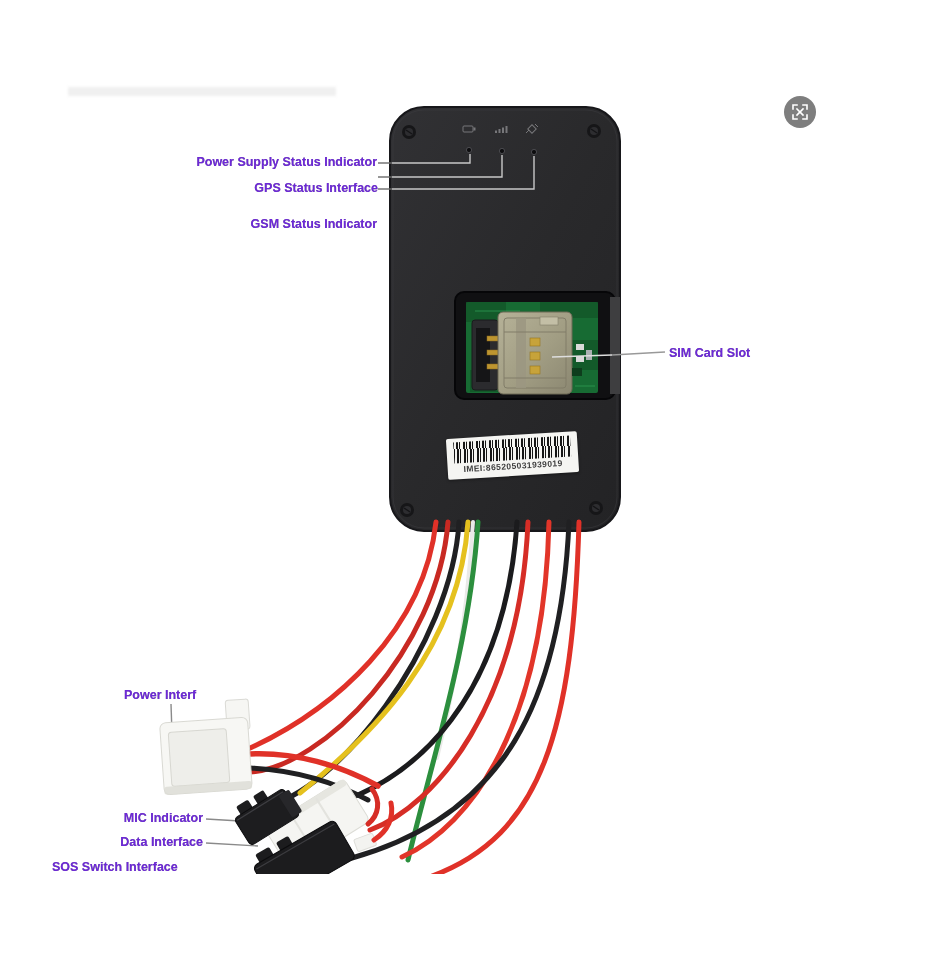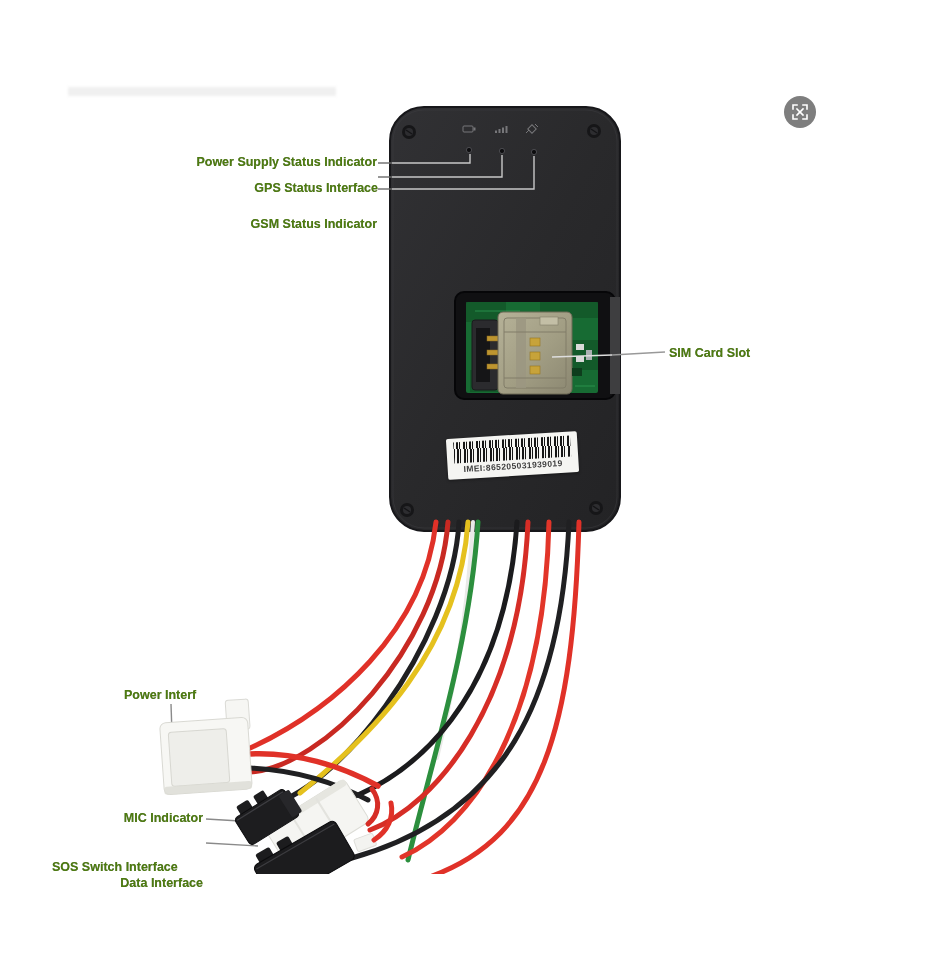--- a/index.html
+++ b/index.html
@@ -1,18 +1,18 @@
 <!DOCTYPE html>
 <html><head>
 <meta charset="utf-8">
 <style>
   html,body{margin:0;padding:0;background:#fff;}
   #stage{position:relative;width:948px;height:977px;background:#fff;overflow:hidden;
          font-family:"Liberation Sans",sans-serif;}
-  .label{position:absolute;font-size:12.5px;font-weight:bold;color:#4d7c0f;
+  .label{position:absolute;font-size:12.5px;font-weight:bold;color:#6d28d9;
          line-height:14px;white-space:nowrap;text-shadow:0 0 .6px rgba(40,40,40,.55);}
   .r{text-align:right;}
   #smudge{position:absolute;left:68px;top:87px;width:268px;height:9px;background:#f0f0f0;
           filter:blur(1.5px);}
   #scene{position:absolute;left:0;top:0;z-index:1;}
   #cutoff{position:absolute;left:0;top:874px;width:948px;height:103px;background:#fff;z-index:2;}
   .z3{z-index:3;}
   #barcode-label{position:absolute;left:447px;top:435px;width:131px;height:41px;background:#f5f5f2;
           border-radius:2px;transform:rotate(-3.5deg);box-shadow:0 1px 3px rgba(0,0,0,.4);z-index:3;}
   #barcode-bars{margin:4px 7px 0 7px;height:21px;
@@ -209,21 +209,21 @@
     <div id="barcode-bars"></div>
     <div id="imei-text">IMEI:865205031939019</div>
   </div>
 
   <div class="label r z3" style="left:140px;top:155px;width:237px;">Power Supply Status Indicator</div>
   <div class="label r z3" style="left:140px;top:169px;width:237px;margin-top:48px;">GSM Status Indicator</div>
   <div class="label r z3" style="left:140px;top:181px;width:238px;">GPS Status Interface</div>
   <div class="label z3" style="left:669px;top:346px;text-align:right;">SIM Card Slot</div>
   <div class="label z3" style="left:124px;top:688px;">Power Interf</div>
   <div class="label r z3" style="left:118px;top:811px;width:85px;">MIC Indicator</div>
-  <div class="label r z3" style="left:110px;top:876px;width:93px;">Data Interface</div>
+  <div class="label r z3" style="left:110px;top:835px;width:93px;">Data Interface</div>
   <div class="label z3" id="sos-label" style="left:52px;top:860px;width:200px;">SOS Switch Interface</div>
 
   <div id="expand-button" title="">
     <svg width="32" height="32" viewBox="0 0 32 32">
       <g stroke="#ffffff" stroke-width="1.6" fill="none" stroke-linecap="square">
         <path d="M9,13 V9 H13"></path>
           <path d="M19,9 H23 V13"></path>
         <path d="M23,19 V23 H19"></path>
           <path d="M13,23 H9 V19"></path>
         <path d="M13,13 L19,19"></path>

